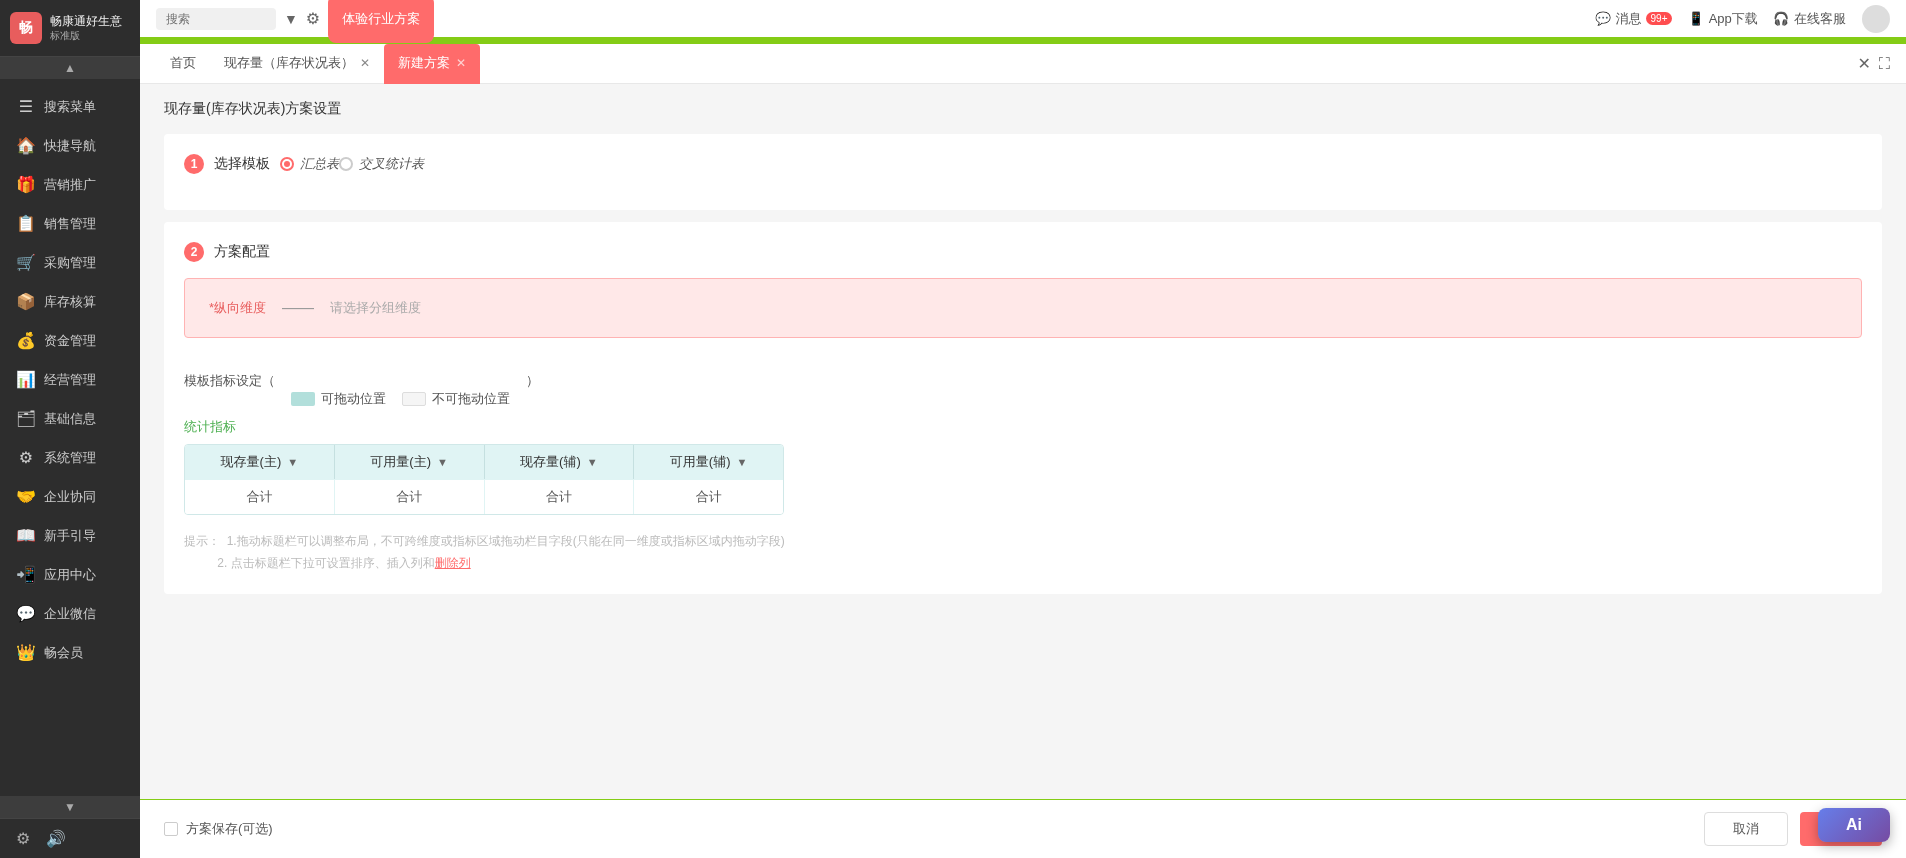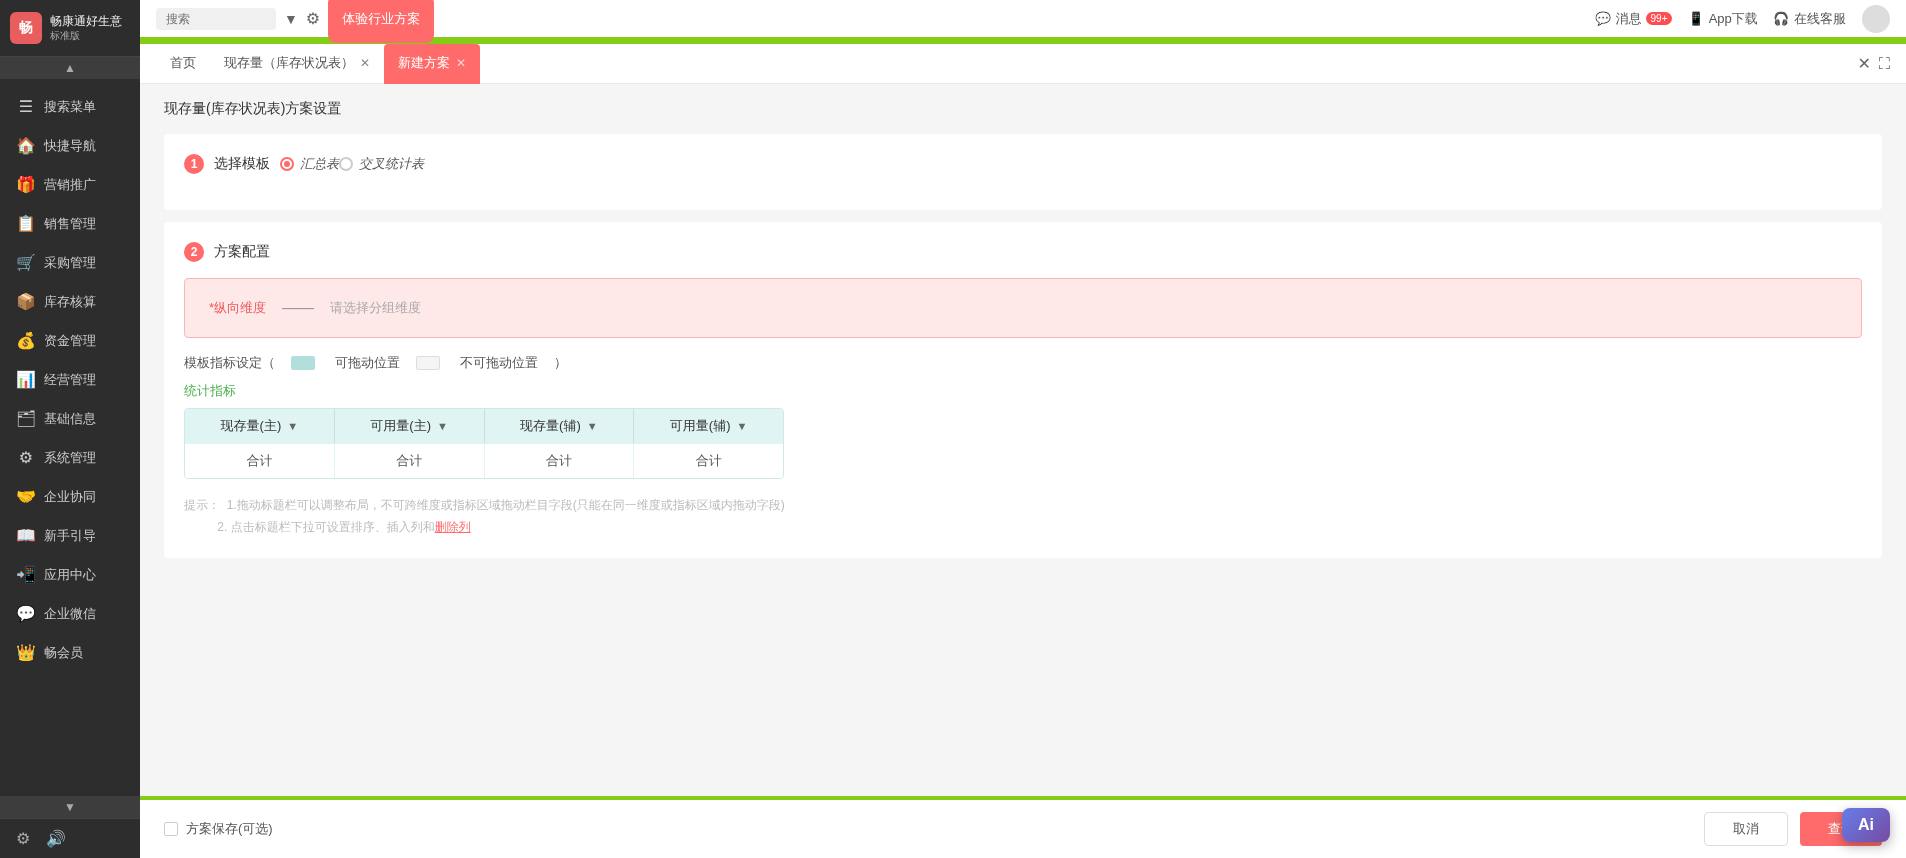--- a/index.html
+++ b/index.html
@@ -294,21 +294,22 @@
       display: flex;
       align-items: center;
       gap: 16px;
       margin: 16px 0 10px;
       font-size: 13px;
       color: #555;
     }
     .legend-item {
       display: flex;
       align-items: center;
-      gap: 20px;
+      gap: 6px;
+      margin-top: 36px;
     }
     .legend-box {
       width: 24px;
       height: 14px;
       border-radius: 2px;
     }
     .legend-box.draggable { background: #b2dfdb; }
     .legend-box.non-draggable { background: #f5f5f5; border: 1px solid #ddd; }
 
     .stats-section-label {
@@ -360,21 +361,21 @@
       margin-top: 16px;
       color: #bbb;
       font-size: 12px;
       line-height: 1.8;
     }
     .tips-section span { color: #ff6b6b; text-decoration: underline; cursor: pointer; }
 
     
     .page-footer {
       background: #fff;
-      border-top: 4px solid #84cc16;
+      border-top: 1px solid #84cc16;
       padding: 12px 24px;
       display: flex;
       align-items: center;
       justify-content: space-between;
     }
     .save-option {
       display: flex;
       align-items: center;
       gap: 8px;
       font-size: 13px;
@@ -412,21 +413,21 @@
     }
 
     
     .ai-button {
       position: fixed;
       bottom: 16px;
       right: 16px;
       background: linear-gradient(135deg, #667eea, #764ba2);
       color: white;
       border-radius: 8px;
-      padding: 8px 16px;
+      padding: 8px 28px;
       font-size: 16px;
       font-weight: bold;
       cursor: pointer;
       box-shadow: 0 4px 12px rgba(0,0,0,0.3);
     }
 
     
     .sidebar-scroll-up, .sidebar-scroll-down {
       background: #3d3d3d;
       color: #aaa;

